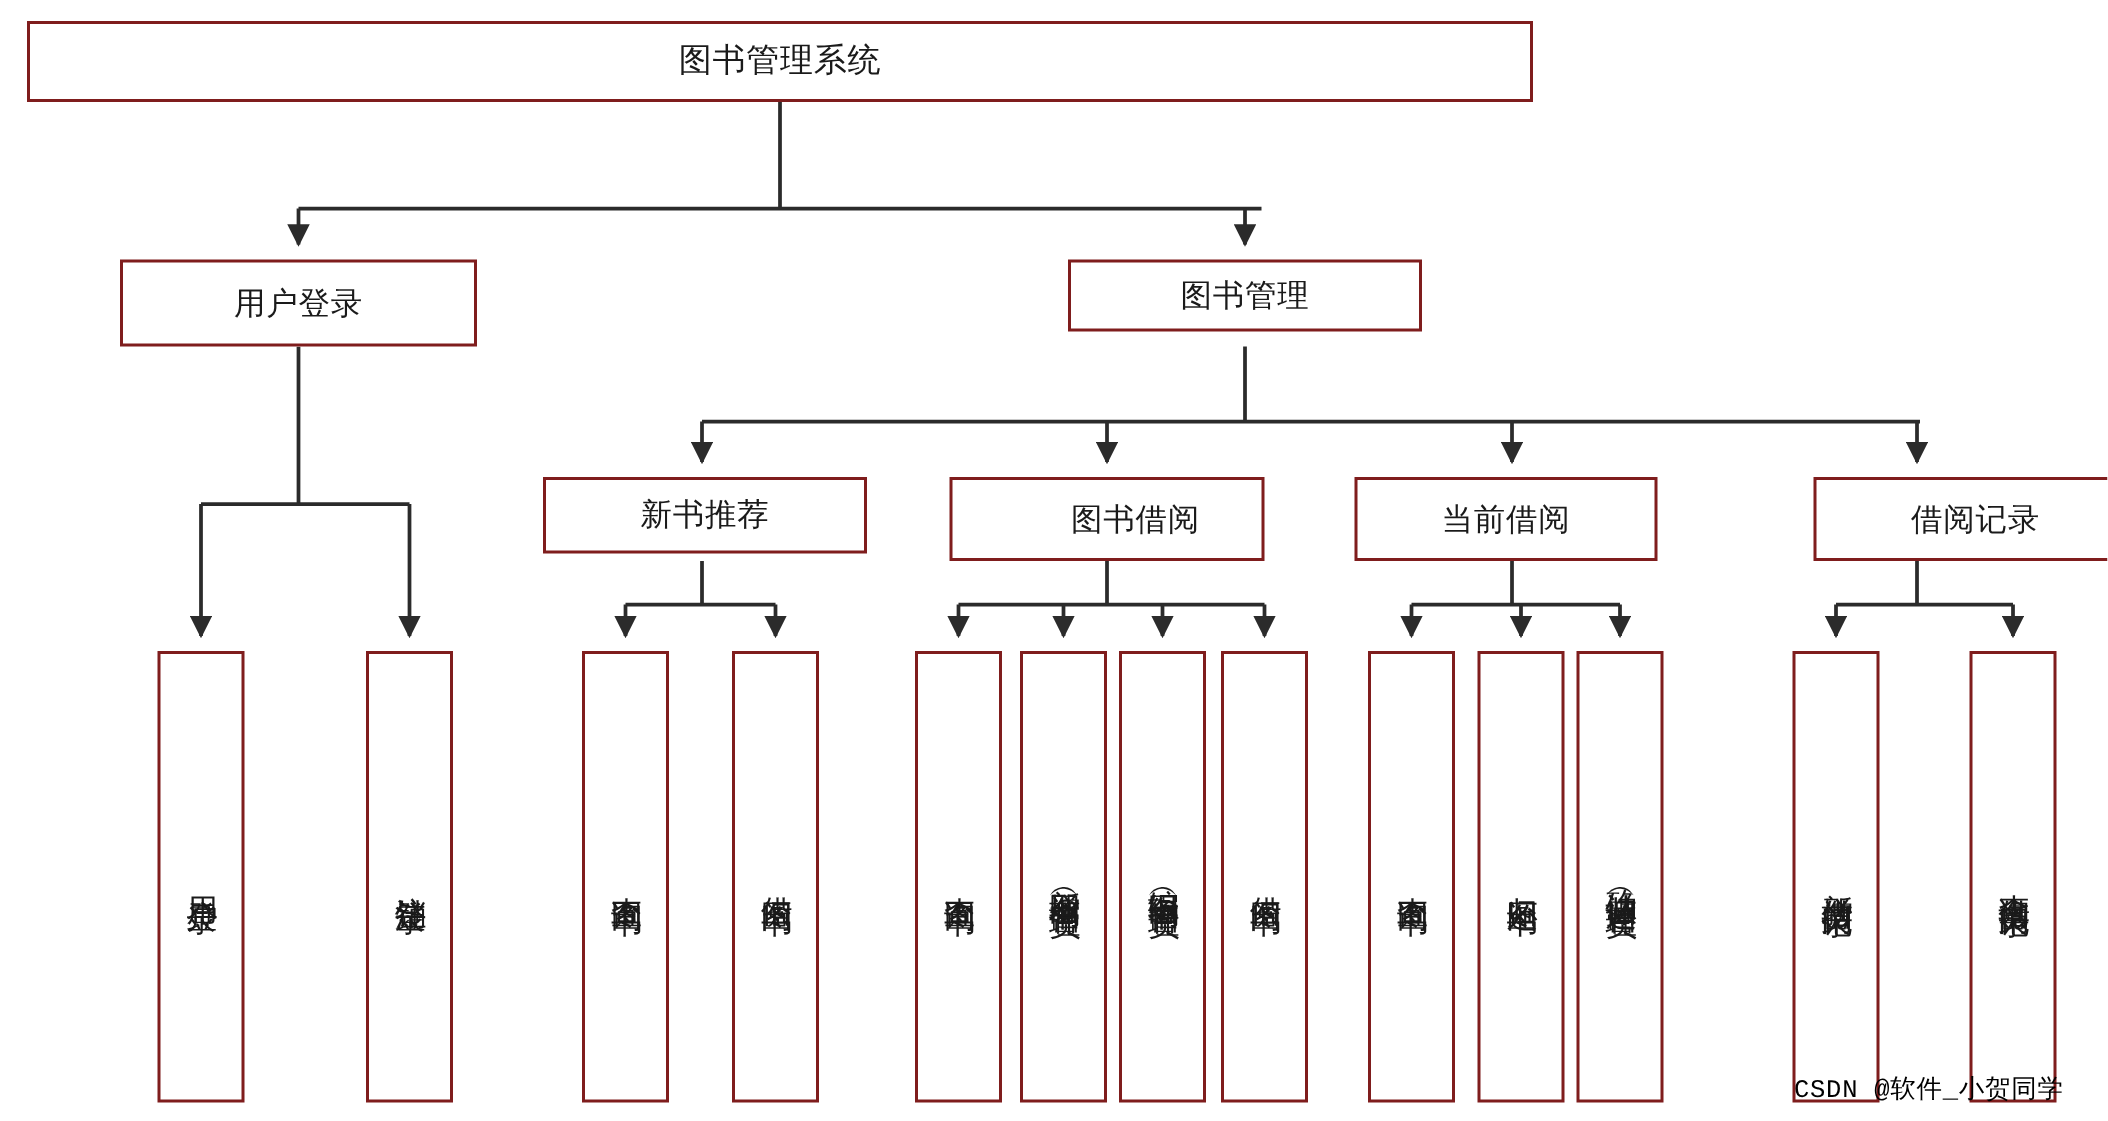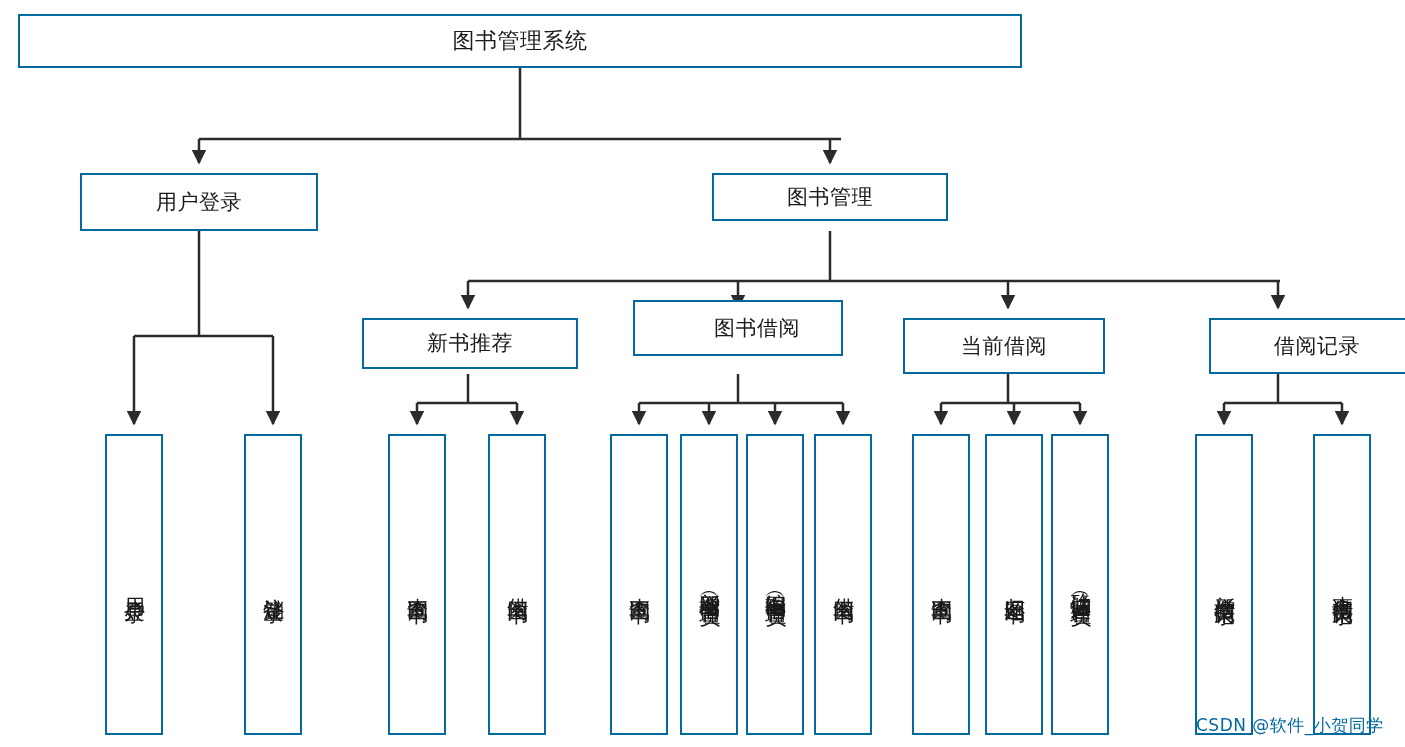--- a/index.html
+++ b/index.html
@@ -14,21 +14,21 @@
   }
   svg#edges{
     position:absolute;
     left:0; top:0;
     width:1405px; height:747px;
     pointer-events:none;
   }
   .node{
     position:absolute;
     box-sizing:border-box;
-    border:2px solid #0369a1;
+    border:2px solid #7f1d1d;
     background:#ffffff;
     display:flex;
     align-items:center;
     justify-content:center;
     color:#1a1a1a;
   }
   .node-h .label{
     font-size:21px;
     line-height:1.25;
     letter-spacing:0.5px;
@@ -44,25 +44,26 @@
     writing-mode:vertical-rl;
     text-orientation:upright;
     font-size:21px;
     line-height:1.32;
     letter-spacing:2px;
     white-space:nowrap;
     text-align:center;
   }
   .watermark{
     position:absolute;
-    color:#0369a1;
+    color:#000000;
     font-size:17px;
     letter-spacing:0.5px;
     white-space:nowrap;
     user-select:none;
+    font-family:Liberation Mono, monospace;
   }
 </style>
 </head>
 <body>
 
 <div id="canvas">
 
   <svg id="edges" viewBox="0 0 1405 747">
     <defs>
       <marker id="arrow" viewBox="0 0 10 10" refX="9" refY="5" markerWidth="6" markerHeight="6" orient="auto-start-reverse">
@@ -120,21 +121,21 @@
   <div class="node node-h" style="left:80px; top:173px; width:238px; height:58px;">
     <span class="label">用户登录</span>
   </div>
   <div class="node node-h" style="left:712px; top:173px; width:236px; height:48px;">
     <span class="label">图书管理</span>
   </div>
 
   <div class="node node-h" style="left:362px; top:318px; width:216px; height:51px;">
     <span class="label">新书推荐</span>
   </div>
-  <div class="node node-h" style="left:633px; top:300px; width:210px; height:56px;padding-left:38px;">
+  <div class="node node-h" style="left:633px; top:318px; width:210px; height:56px;padding-left:38px;">
     <span class="label">图书借阅</span>
   </div>
   <div class="node node-h" style="left:903px; top:318px; width:202px; height:56px;">
     <span class="label">当前借阅</span>
   </div>
   <div class="node node-h" style="left:1172px; top:318px; width:216px; height:56px;margin-left:37px;">
     <span class="label">借阅记录</span>
   </div>
 
   <div class="node node-v" style="left:105px; top:434px; width:58px; height:301px;">

